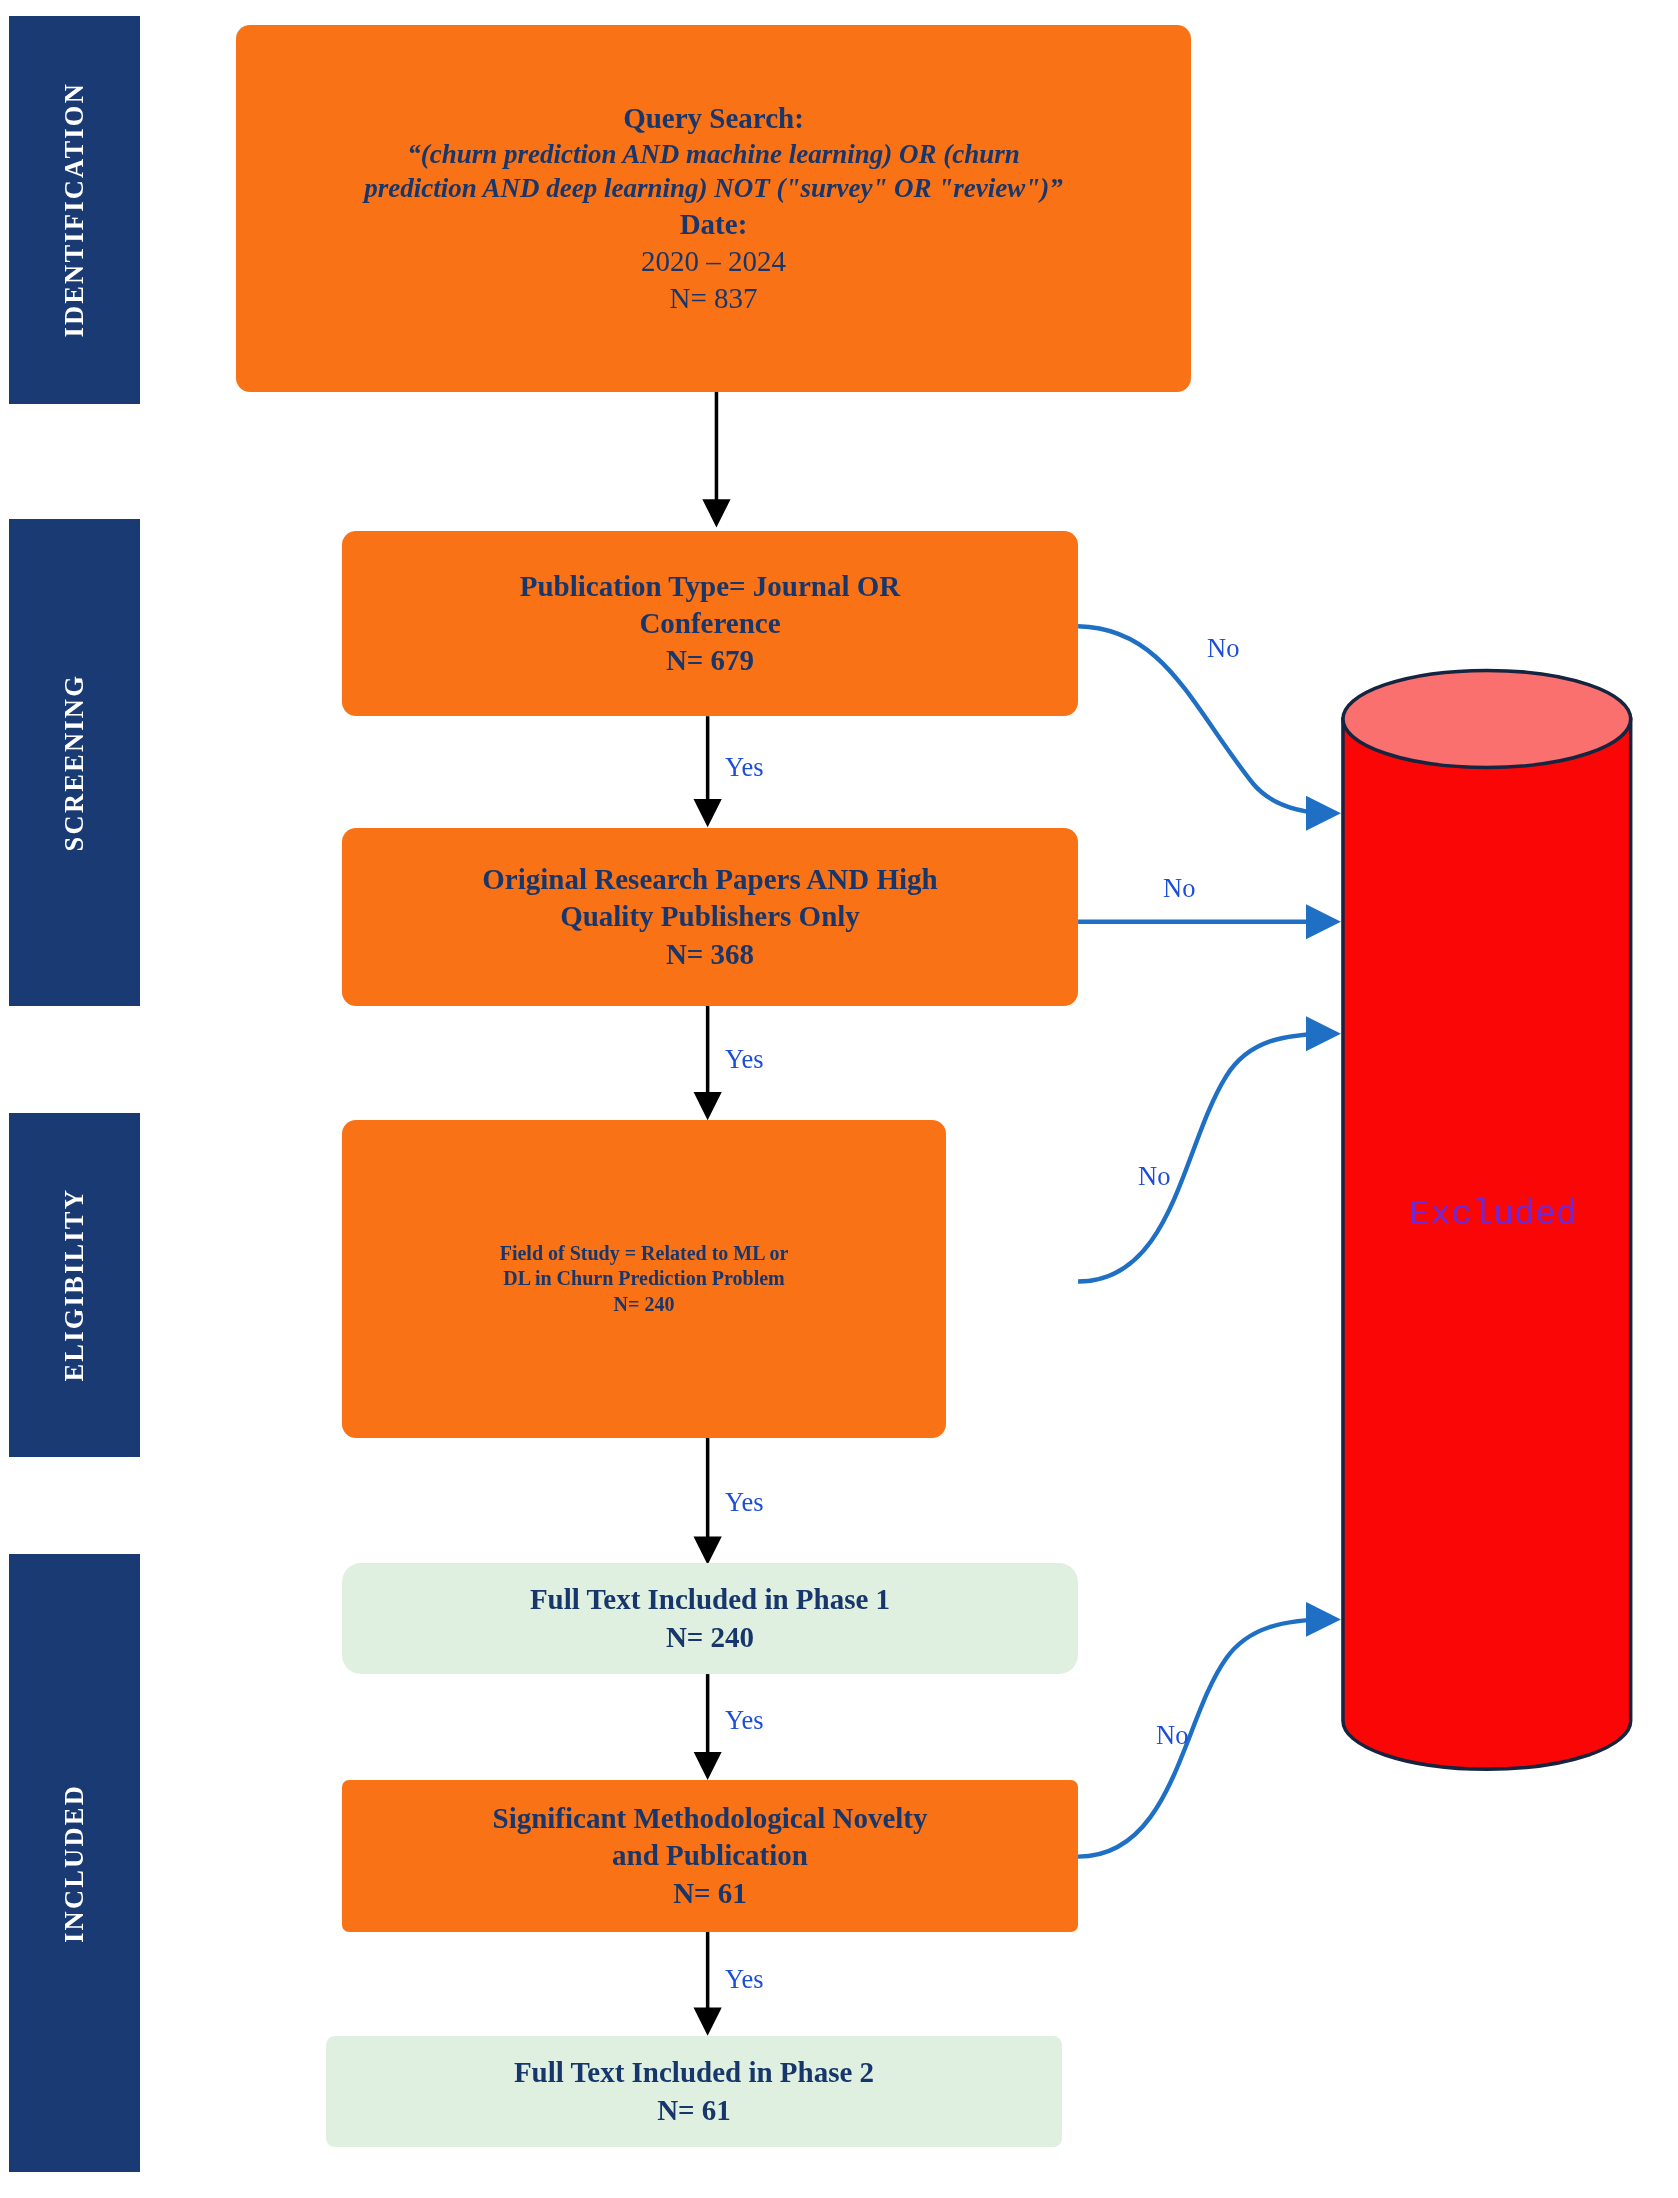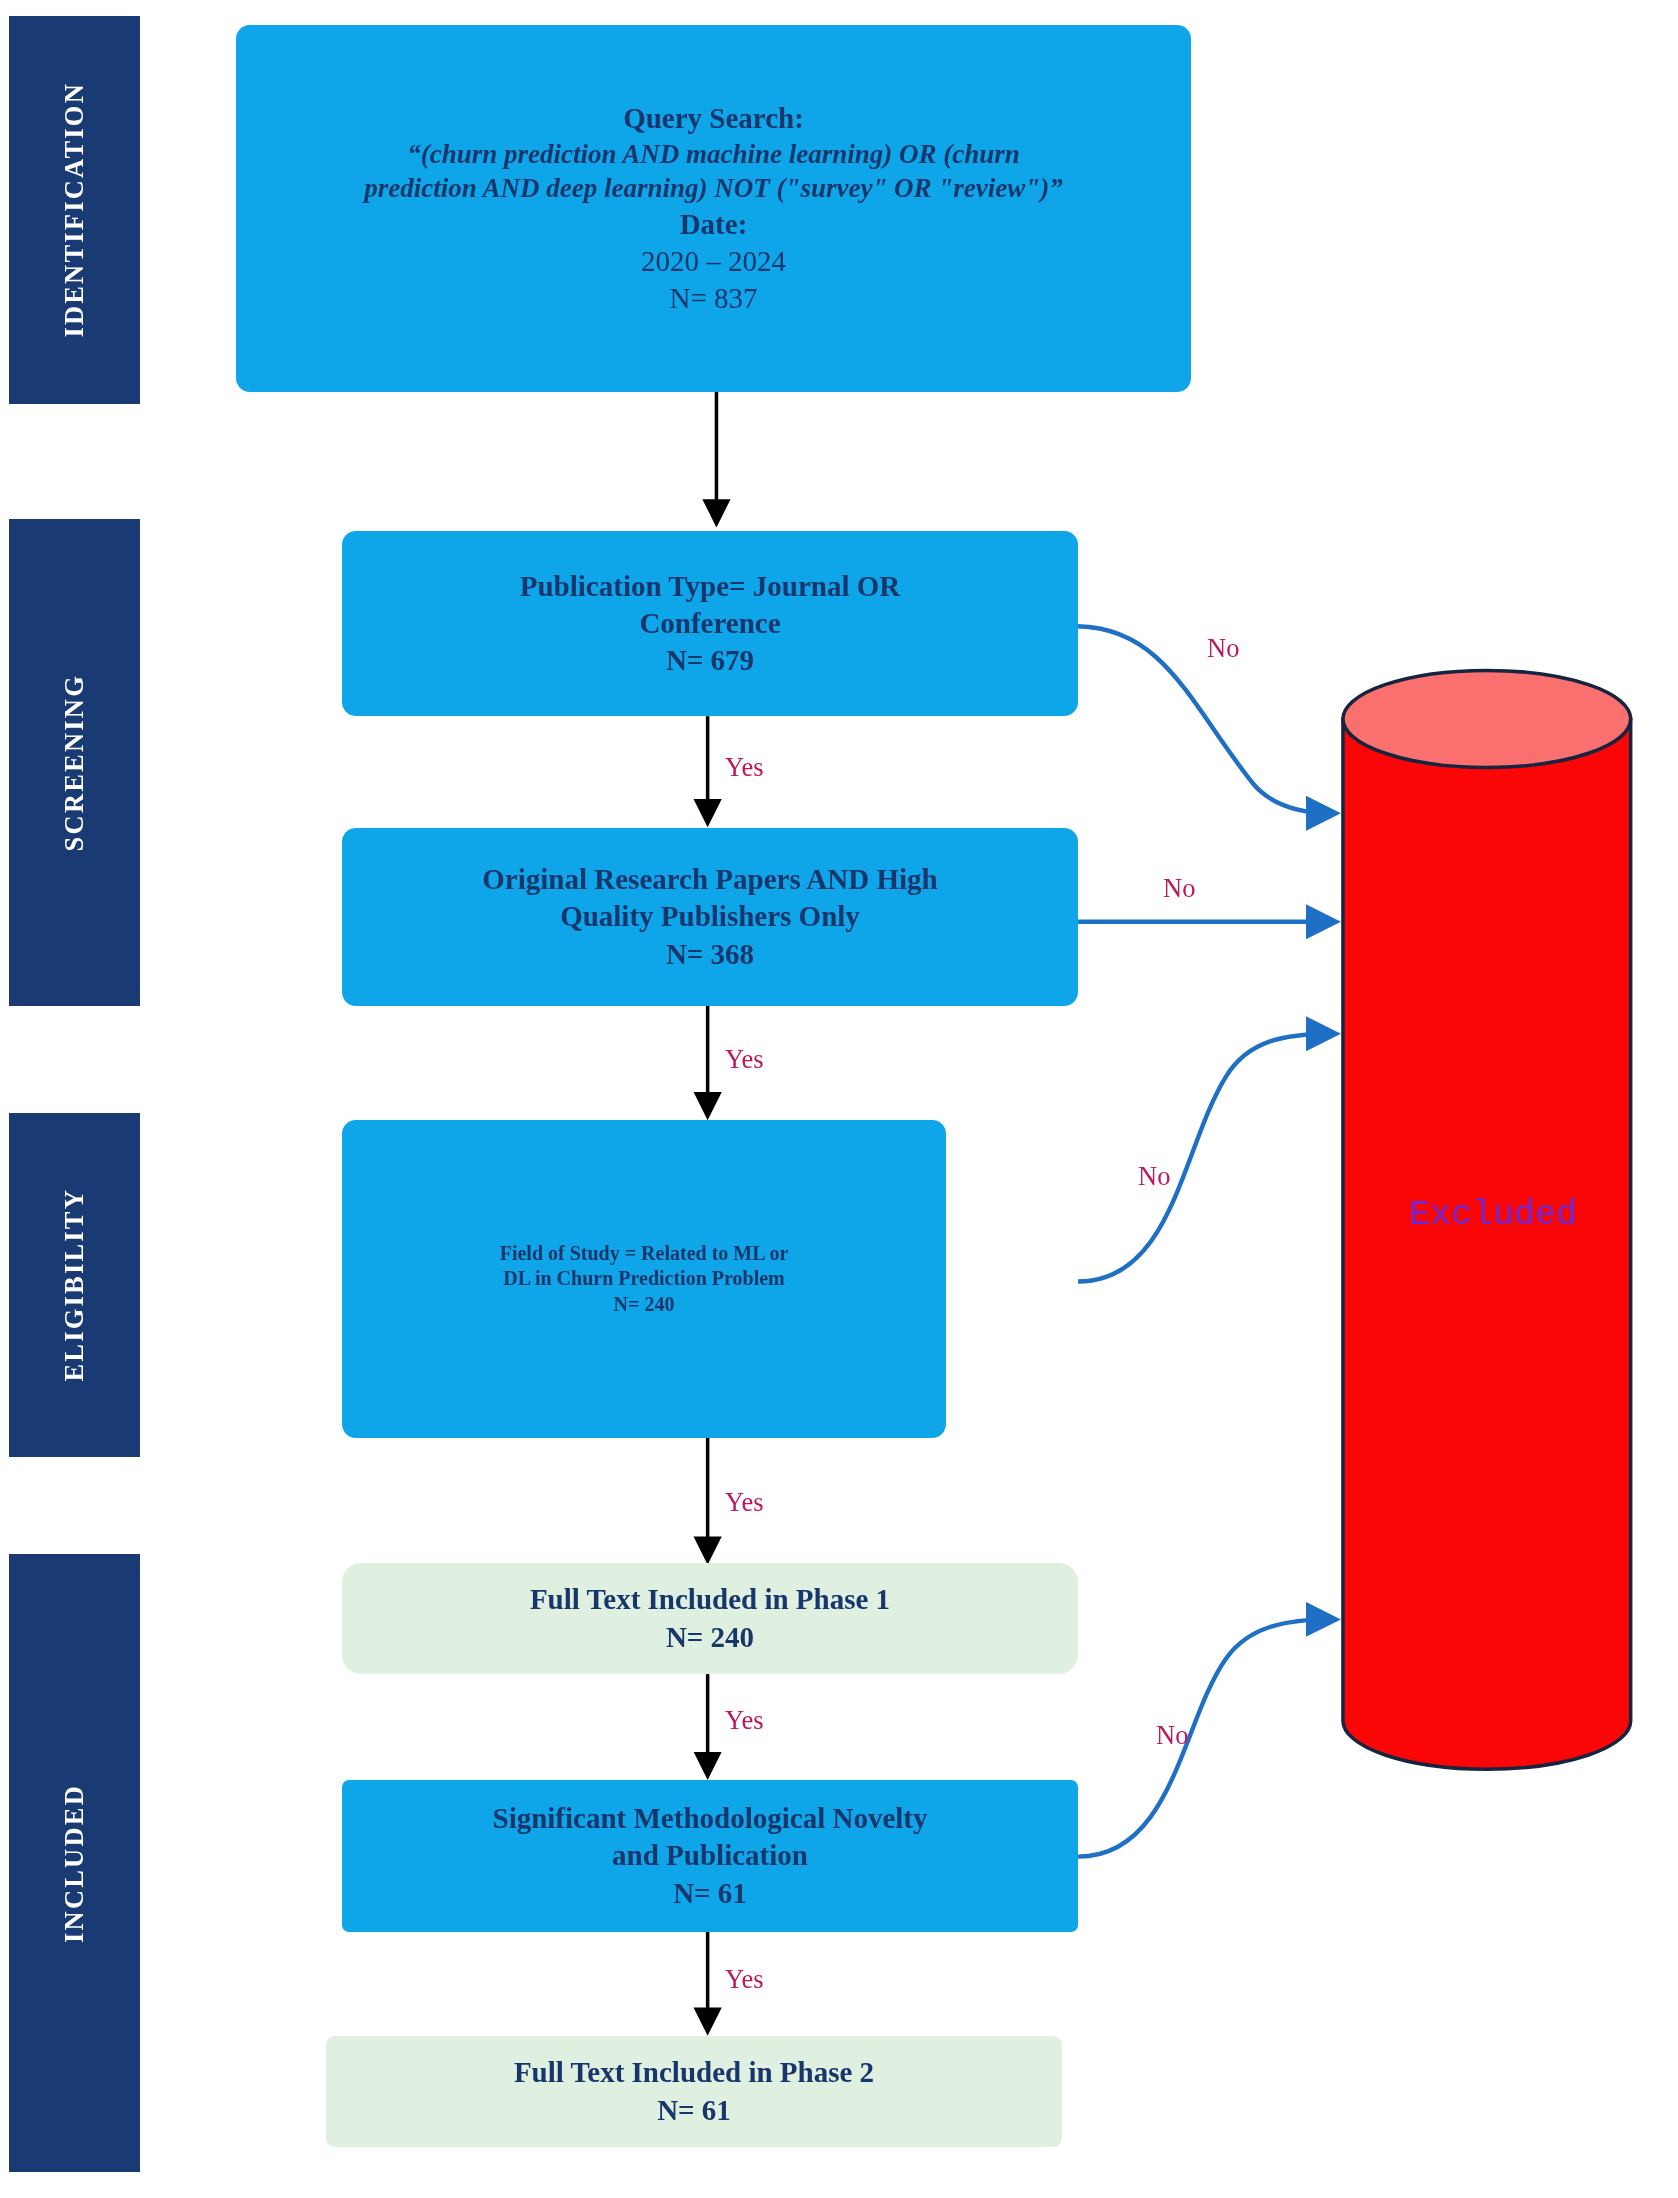--- a/index.html
+++ b/index.html
@@ -47,21 +47,21 @@
     display: flex;
     flex-direction: column;
     align-items: center;
     justify-content: center;
     text-align: center;
     color: #17366b;
     font-weight: bold;
     padding: 8.8px 16px;
     line-height: 1.28;
   }
-  .box.blue { background: #0ea5e9; }
+  .box.blue { background: #f97316; }
   .box.green { background: #e0f0e0; }
   .box .line { display: block; width: 100%; }
   .box .ital {
     font-style: italic;
     font-weight: bold;
     color: #17366b;
   }
   .box .plain {
     font-weight: normal;
   }
@@ -74,21 +74,21 @@
     color: #6d28d9;
     font-size: 35px;
     font-family: Liberation Mono, monospace;
     text-align: center;
     white-space: nowrap;
   }
   
   .edge-label {
     position: absolute;
     font-size: 26.5px;
-    color: #be185d;
+    color: #1d4ed8;
     font-family: "Liberation Serif", serif;
     white-space: nowrap;
   }
   svg { overflow: visible; }
 </style>
 </head>
 <body>
 
 <div id="canvas">
 

